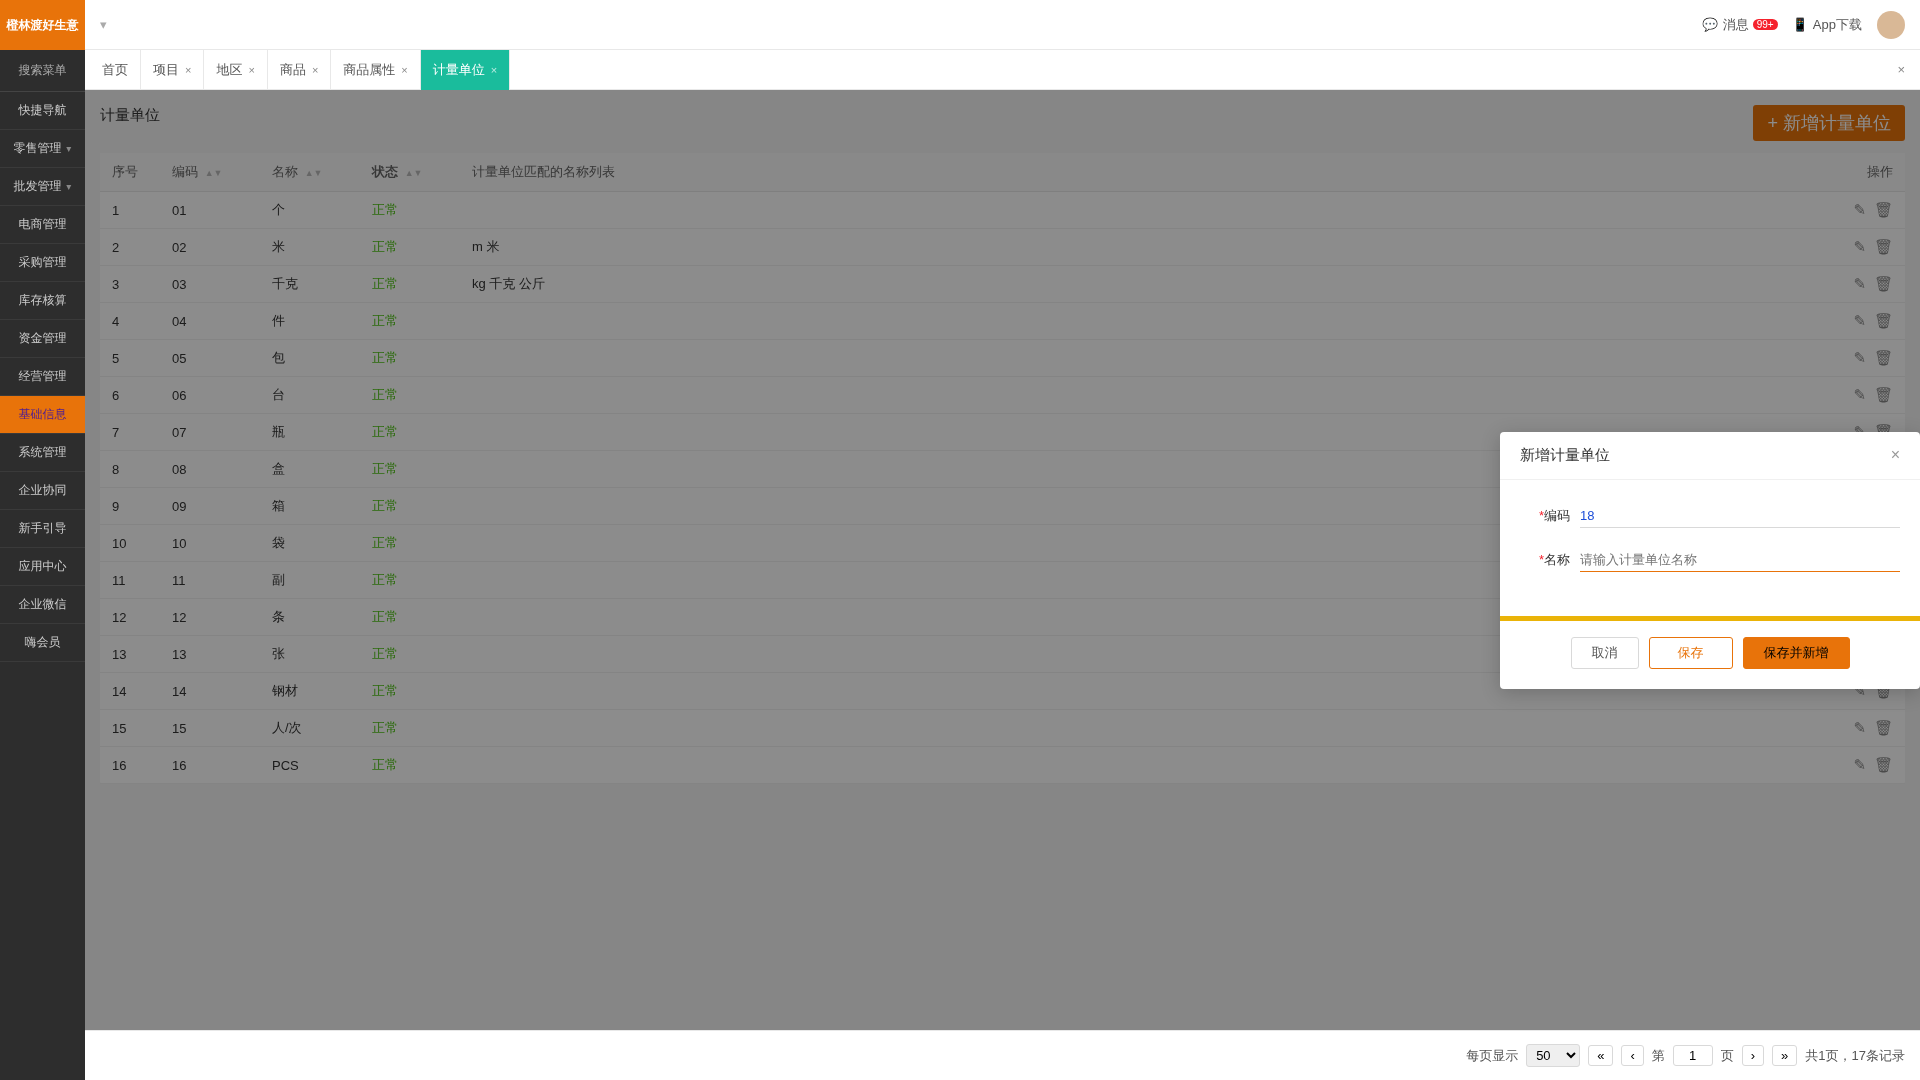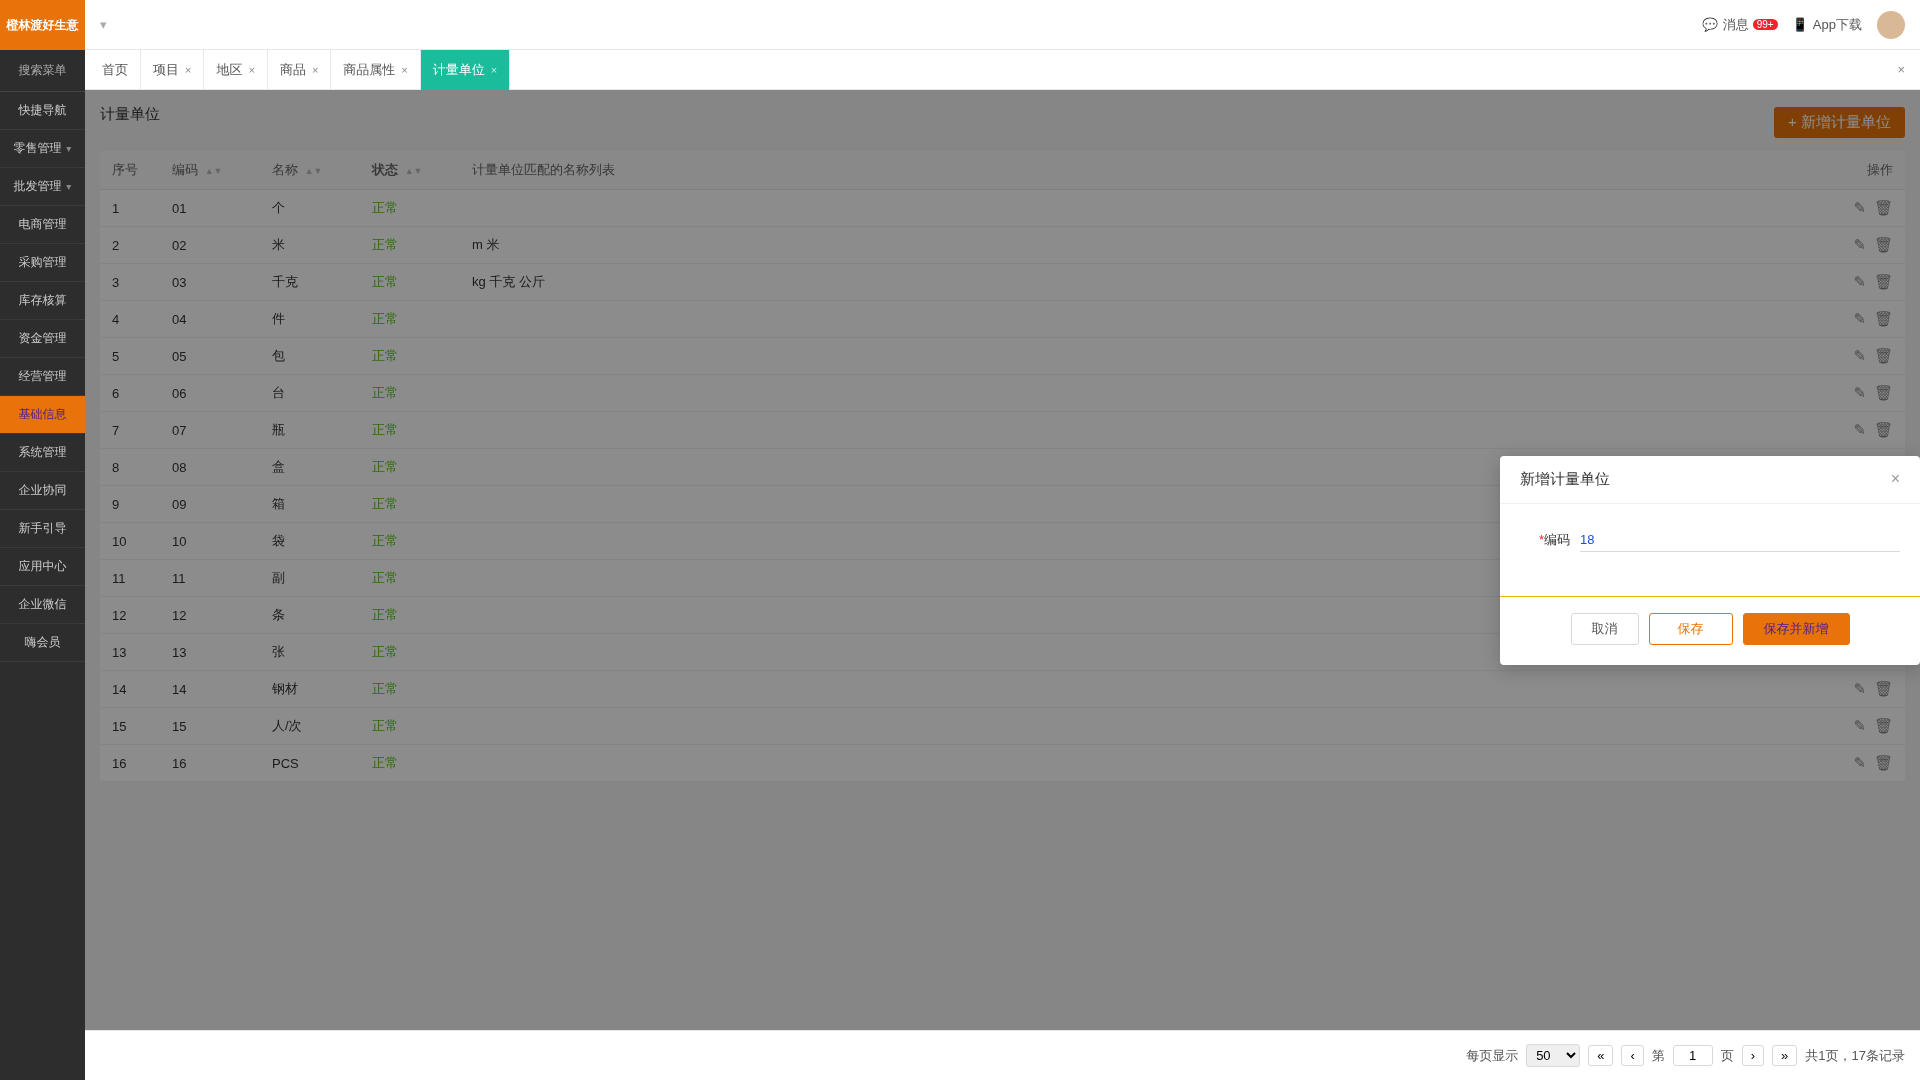--- a/index.html
+++ b/index.html
@@ -30,21 +30,21 @@
     
     .tabs-bar { height: 40px; background: white; display: flex; align-items: center; border-bottom: 1px solid #e8e8e8; padding: 0 5px; }
     .tab-item { height: 40px; display: flex; align-items: center; padding: 0 12px; font-size: 13px; cursor: pointer; color: #555; border-right: 1px solid #e8e8e8; position: relative; white-space: nowrap; }
     .tab-item.active { background: #1abc9c; color: white; }
     .tab-item .tab-close { margin-left: 6px; font-size: 11px; opacity: 0.7; cursor: pointer; }
     .tabs-close-all { margin-left: auto; padding: 0 10px; cursor: pointer; color: #888; }
 
     
     .content { flex: 1; padding: 15px; position: relative; background: #f5f5f5; }
     .page-title { font-size: 15px; color: #333; margin-bottom: 15px; font-weight: normal; }
-    .btn-add { background: #e8730a; color: white; border: none; padding: 6px 14px; border-radius: 3px; cursor: pointer; font-size: 15px; }
+    .btn-add { background: #e8730a; color: white; border: none; padding: 6px 14px; border-radius: 3px; cursor: pointer; font-size: 18px; }
 
     
     .table-wrapper { background: white; border-radius: 3px; }
     table { width: 100%; border-collapse: collapse; }
     thead tr { background: #fafafa; }
     th { padding: 10px 12px; text-align: left; font-weight: normal; color: #666; border-bottom: 1px solid #e8e8e8; font-size: 13px; white-space: nowrap; }
     td { padding: 9px 12px; border-bottom: 1px solid #f0f0f0; color: #333; font-size: 13px; }
     .status-normal { color: #52c41a; }
     .action-icons { display: flex; gap: 8px; justify-content: flex-end; }
     .action-icon { cursor: pointer; color: #888; font-size: 15px; }
@@ -65,24 +65,24 @@
     .modal-overlay { position: absolute; top: 0; left: 0; right: 0; bottom: 0; background: rgba(0,0,0,0.45); display: flex; align-items: center; justify-content: flex-end; z-index: 100; }
     .modal { background: white; border-radius: 4px; width: 420px; box-shadow: 0 4px 20px rgba(0,0,0,0.2); }
     .modal-header { padding: 14px 20px; border-bottom: 1px solid #f0f0f0; display: flex; align-items: center; justify-content: space-between; }
     .modal-title { font-size: 15px; color: #333; font-weight: 500; }
     .modal-close { cursor: pointer; color: #999; font-size: 16px; background: none; border: none; }
     .modal-body { padding: 24px 20px; }
     .form-row { display: flex; align-items: center; margin-bottom: 20px; }
     .form-label { width: 60px; text-align: right; padding-right: 10px; color: #333; font-size: 13px; flex-shrink: 0; }
     .form-input { flex: 1; border: none; border-bottom: 1px solid #d9d9d9; padding: 4px 0; font-size: 13px; outline: none; color: #1d4ed8; }
     .form-input.active-input { border-bottom-color: #e8730a; }
-    .modal-footer { padding: 12px 20px 20px; display: flex; justify-content: center; gap: 10px; border-top: 1px solid #eab308; padding-top: 16px; }
+    .modal-footer { padding: 12px 20px 20px; display: flex; justify-content: center; gap: 10px; border-top: 5px solid #eab308; padding-top: 16px; }
     .btn-cancel { background: white; border: 1px solid #d9d9d9; color: #555; padding: 6px 20px; border-radius: 3px; cursor: pointer; font-size: 13px; }
     .btn-save { background: white; border: 1px solid #e8730a; color: #e8730a; padding: 6px 28px; border-radius: 3px; cursor: pointer; font-size: 13px; }
-    .btn-save-new { background: #e8730a; border: 1px solid #e8730a; color: #4c1d95; padding: 6px 20px; border-radius: 3px; cursor: pointer; font-size: 13px; }
+    .btn-save-new { background: #e8730a; border: 1px solid #e8730a; color: #000000; padding: 6px 20px; border-radius: 3px; cursor: pointer; font-size: 13px; }
 
     th .sort-arrows { display: inline-flex; flex-direction: column; margin-left: 3px; font-size: 9px; color: #bbb; vertical-align: middle; }
   </style>
 </head>
 <body>
 
 <div class="sidebar">
   <div class="sidebar-logo">
     <div class="sidebar-logo-text">
       <div>橙林渡好生意</div>
@@ -432,20 +432,26 @@
           <span class="modal-title">新增计量单位</span>
           <button class="modal-close">×</button>
         </div>
         <div class="modal-body">
           <div class="form-row">
             <div class="form-label">
               <span style="color:#f5222d;">*</span><span>编码</span>
             </div>
             <input class="form-input" type="text" value="18" style="">
           </div>
+          <div class="form-row">
+            <div class="form-label">
+              <span style="color:#f5222d;">*</span><span>名称</span>
+            </div>
+            <input class="form-input active-input" type="text" placeholder="请输入计量单位名称" style="">
+          </div>
         </div>
         <div class="modal-footer">
           <button class="btn-cancel">取消</button>
           <button class="btn-save">保存</button>
           <button class="btn-save-new">保存并新增</button>
         </div>
       </div>
     </div>
   </div>
 

